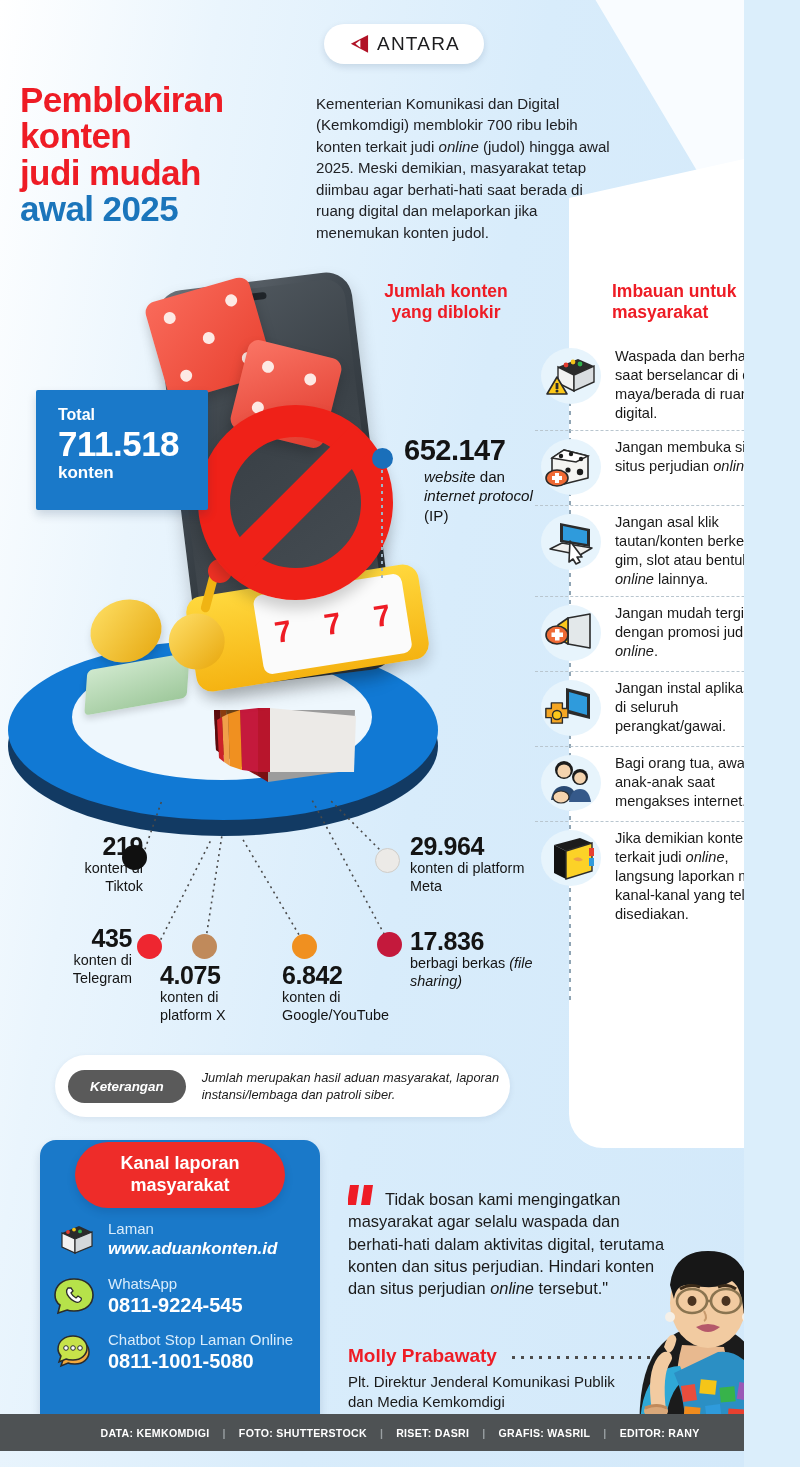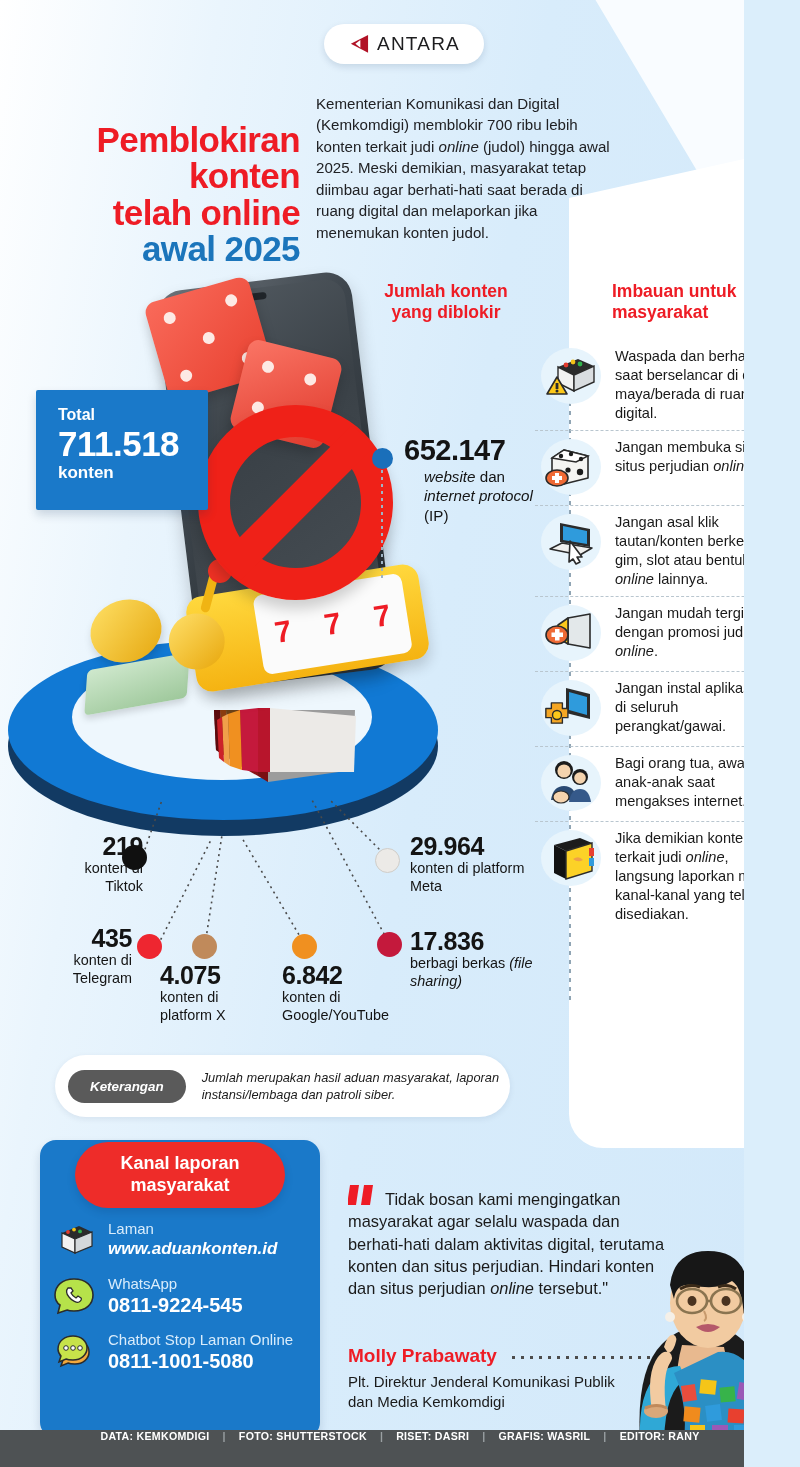--- a/index.html
+++ b/index.html
@@ -42,24 +42,23 @@
     display:flex; align-items:center; justify-content:center; gap:7px;
   }
   .logo-mark{ width:22px; height:20px; display:block; }
   .logo-word{
     font-size:19px; letter-spacing:1.2px; color:#1d1d1f; font-weight:400;
     font-family:"Liberation Sans", sans-serif;
   }
 
   .headline{
     position:absolute; left:20px; top:82px; width:280px;
-    text-align:right; line-height:1.04;
+    text-align:left; line-height:1.04;
     font-weight:bold; font-size:35px; color:#ee1c25;
     letter-spacing:-.6px;
-    margin-top:40px;
   }
   .headline .yr{ color:#1b75bb; }
 
   .lede{
     position:absolute; left:316px; top:93px; width:300px;
     font-size:15.1px; line-height:1.42; color:#202124;
   }
   .lede i{ font-style:italic; }
 
   
@@ -269,23 +268,23 @@
   .q-role{
     position:absolute; left:348px; top:1372px; width:290px;
     font-size:15px; line-height:1.3; color:#1a1a1a;
   }
 
   
   .portrait{ position:absolute; left:612px; top:1225px; width:190px; height:215px; overflow:hidden; }
 
   
   .footer{
-    position:absolute; left:0; bottom:0; width:800px; height:37px;
+    position:absolute; left:0; bottom:16px; width:800px; height:37px;
     background:#4e5254; color:#ffffff;
-    display:flex; justify-content:center; gap:0;
+    display:flex; align-items:center; justify-content:center; gap:0;
     font-size:10.6px; font-weight:bold; letter-spacing:.3px;
   }
   .footer span{ padding:0 13px; }
   .footer .sep{ color:#9aa0a3; padding:0; }
 </style>
 </head>
 <body>
 
 <div id="page">
 
@@ -296,21 +295,21 @@
     <svg class="logo-mark" viewBox="0 0 24 22">
       <path d="M22 1 L3 10.8 L22 20.5 Z" fill="#b11226"></path>
       <path d="M13.5 6.5 L13.5 15 L8 10.8 Z" fill="#ffffff"></path>
     </svg>
     <span class="logo-word">ANTARA</span>
   </div>
 
   <div class="headline">
     <div>Pemblokiran</div>
     <div>konten</div>
-    <div>telah online</div>
+    <div>judi mudah</div>
     <div class="yr">awal 2025</div>
   </div>
 
   <div class="lede">
     <span>Kementerian Komunikasi dan Digital (Kemkomdigi) memblokir 700 ribu lebih konten terkait judi </span><i>online</i><span> (judol) hingga awal 2025. Meski demikian, masyarakat tetap diimbau agar berhati-hati saat berada di ruang digital dan melaporkan jika menemukan konten judol.</span>
   </div>
 
   <div class="illus">
 
     <div class="pie-base"></div>

